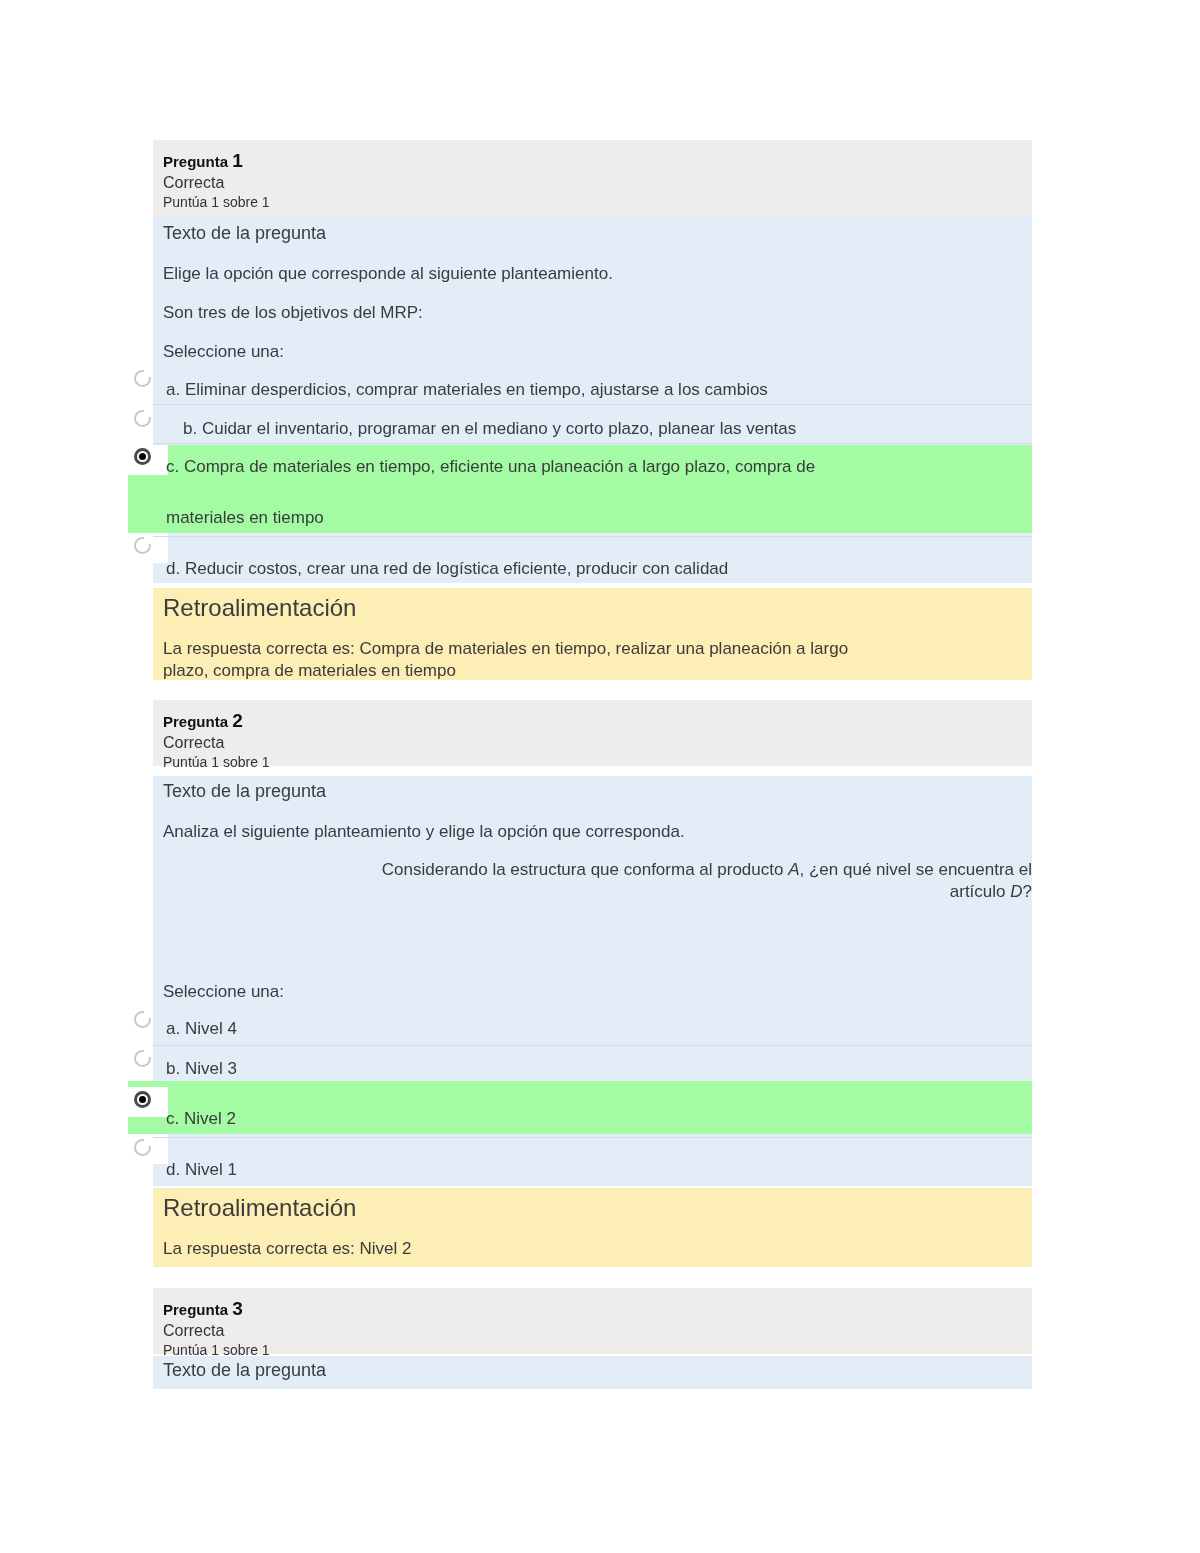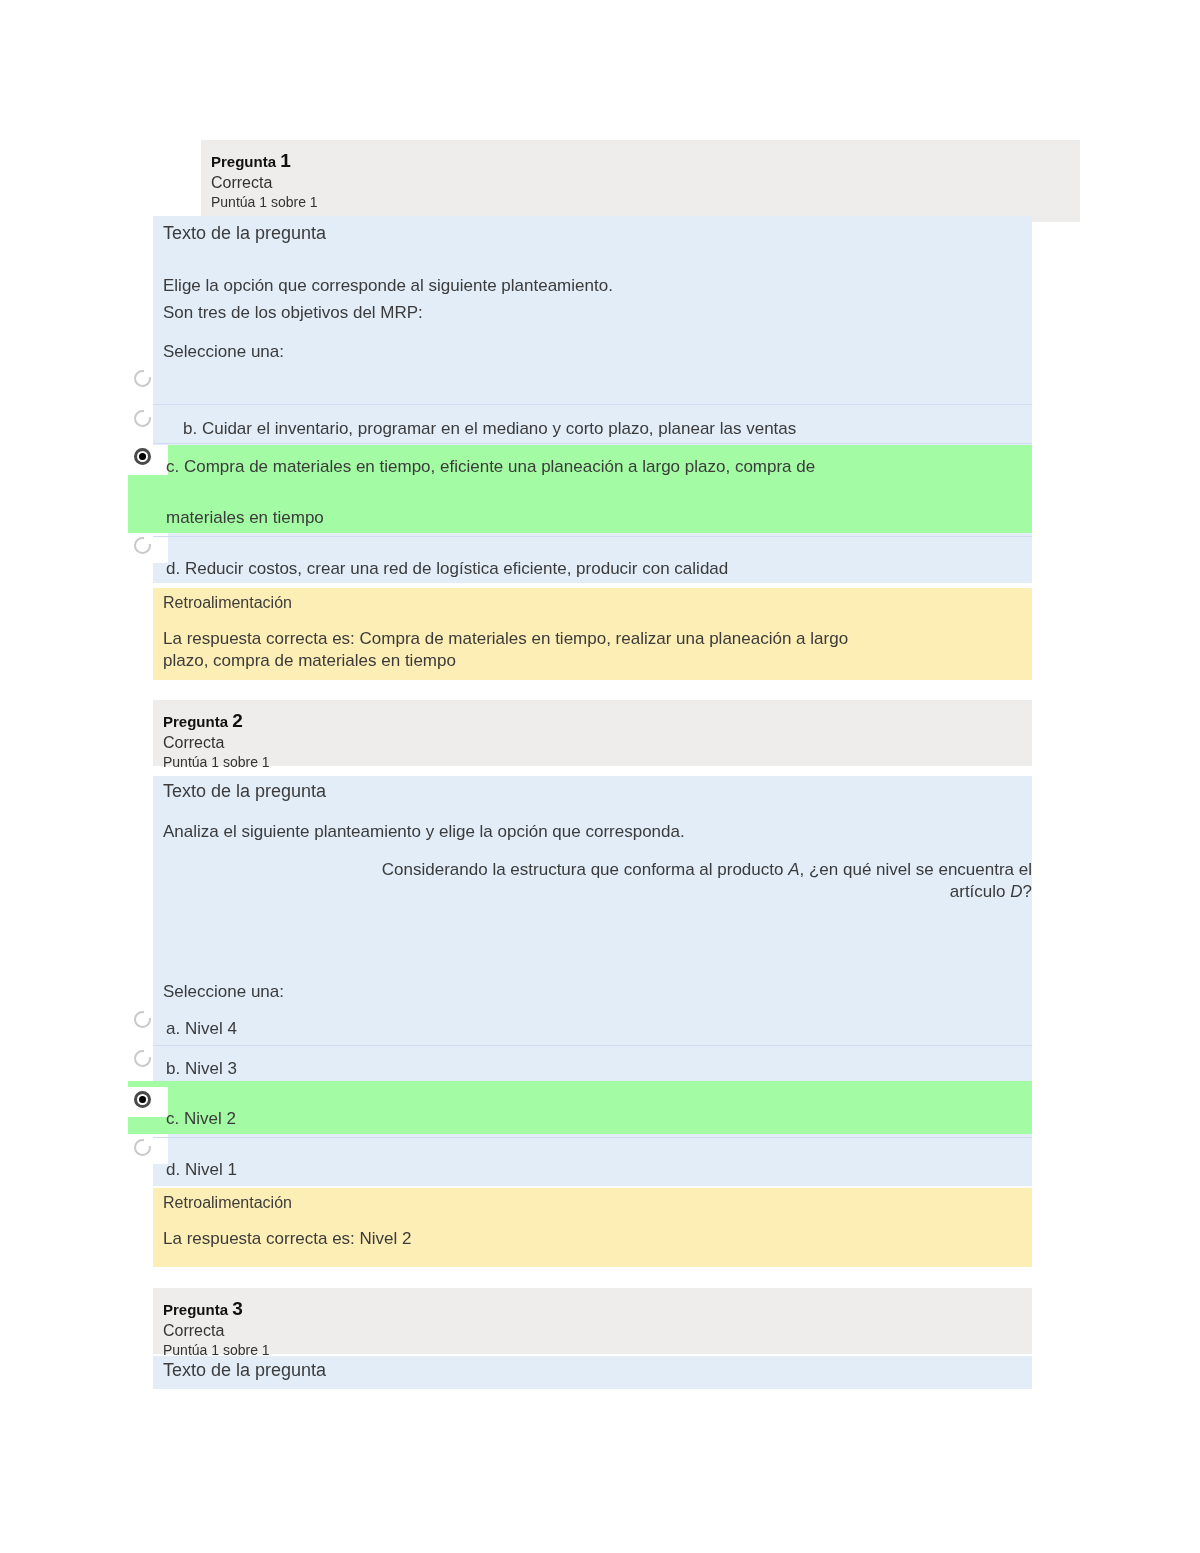--- a/index.html
+++ b/index.html
@@ -15,21 +15,21 @@
   .qheader{background:#eeedec;padding:10px 0 8px 10px;}
   .qheader .qnum{font-size:15px;font-weight:bold;color:#111;line-height:1.15;}
   .qheader .qnum .big{font-size:19px;}
   .qheader .qstate{font-size:16px;color:#333;line-height:1.35;}
   .qheader .qgrade{font-size:14px;color:#333;line-height:1.35;}
   .section-title{font-size:18px;color:#3c3c3c;}
   .qtext{font-size:17px;color:#3b3b3b;}
   .qtext em{font-style:italic;}
 
   .fb{background:#fdeeb5;}
-  .fb-title{font-size:16px;color:#3c3c3c;}
+  .fb-title{font-size:24px;color:#3c3c3c;}
   .fb-text{font-size:17px;color:#3b3b3b;line-height:1.32;}
 
   
   .ans-text{position:absolute;font-size:17px;color:#3b3b3b;white-space:nowrap;}
   .band-green{position:absolute;background:#a3fca3;}
   .band-blue{position:absolute;background:#e2edf8;}
   .band-white{position:absolute;background:#ffffff;}
   .sep{position:absolute;height:1px;background:#cfdced;}
 
   
@@ -41,43 +41,44 @@
   .radio.on{border:3px solid #4a4a4a;}
   .radio.on::after{content:"";position:absolute;left:50%;top:50%;
         width:7px;height:7px;margin:-3.5px 0 0 -3.5px;border-radius:50%;
         background:#000000;}
 </style>
 </head>
 <body>
 
 <div class="page">
 
-  <div class="panel qheader" style="top:140px;height:82px;margin-left:48px;">
+  <div class="panel qheader" style="top:140px;height:82px;">
     <div class="qnum"><span>Pregunta</span> <span class="big">1</span></div>
     <div class="qstate">Correcta</div>
     <div class="qgrade">Puntúa 1 sobre 1</div>
   </div>
 
   <div class="band-blue" style="left:153px;top:216px;width:879px;height:367px;"></div>
 
   <div class="panel" style="top:223px;">
     <div class="section-title" style="padding-left:10px;">Texto de la pregunta</div>
   </div>
-  <div class="panel" style="top:276px;">
+  <div class="panel" style="top:264px;">
     <div class="qtext" style="padding-left:10px;">Elige la opción que corresponde al siguiente planteamiento.</div>
   </div>
   <div class="panel" style="top:303px;">
     <div class="qtext" style="padding-left:10px;">Son tres de los objetivos del MRP:</div>
   </div>
   <div class="panel" style="top:342px;">
     <div class="qtext" style="padding-left:10px;">Seleccione una:</div>
   </div>
 
   <div class="sep" style="left:153px;top:404px;width:879px;"></div>
   <div class="radio off" style="left:134px;top:370px;"></div>
+  <div class="ans-text" style="left:166px;top:380px;">a. Eliminar desperdicios, comprar materiales en tiempo, ajustarse a los cambios</div>
 
   <div class="sep" style="left:153px;top:443px;width:879px;"></div>
   <div class="radio off" style="left:134px;top:410px;"></div>
   <div class="ans-text" style="left:183px;top:419px;">b. Cuidar el inventario, programar en el mediano y corto plazo, planear las ventas</div>
 
   <div class="band-green" style="left:128px;top:445px;width:904px;height:88px;"></div>
   <div class="band-white" style="left:128px;top:445px;width:40px;height:30px;"></div>
   <div class="radio on" style="left:134px;top:448px;"></div>
   <div class="ans-text" style="left:166px;top:457px;">c. Compra de materiales en tiempo, eficiente una planeación a largo plazo, compra de</div>
   <div class="ans-text" style="left:166px;top:508px;">materiales en tiempo</div>

